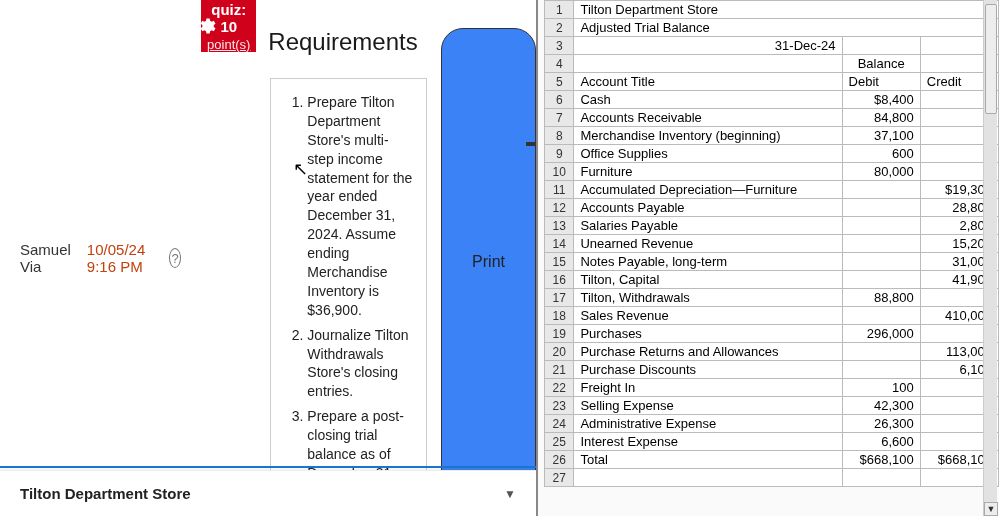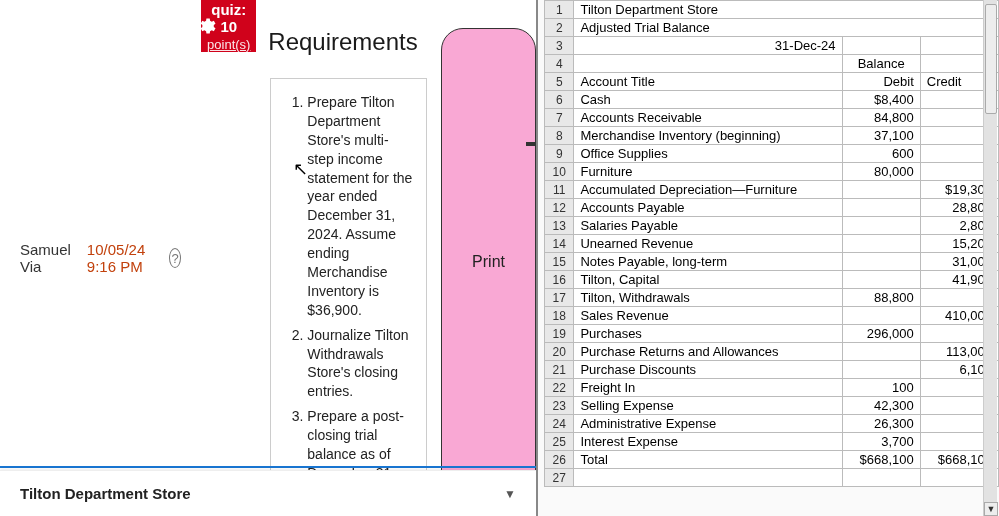--- a/index.html
+++ b/index.html
@@ -20,21 +20,21 @@
     
     .requirements-section { padding: 28px 12px 8px 12px; }
     .requirements-title { font-size: 24px; color: #1a1a1a; margin-bottom: 22px; font-weight: normal; }
     
     .requirements-box { border: 1px solid #ccc; padding: 14px 12px 18px 12px; margin: 0 2px; }
     .requirements-list { list-style: decimal; padding-left: 24px; color: #222; }
     .requirements-list li { margin-bottom: 6px; font-size: 14px; line-height: 1.35; }
     
     .button-row { display: flex; justify-content: center; gap: 24px; padding: 28px 0 20px 0; }
     .btn { padding: 10px 30px; border-radius: 22px; font-size: 16px; cursor: pointer; border: 1.5px solid #333; }
-    .btn-print { background: #f9a8d4; color: #222; }
+    .btn-print { background: #3b82f6; color: #222; }
     .btn-done { background: #2a2a2a; color: #fff; border-color: #2a2a2a; font-weight: bold; }
     
     .bottom-blue-line { border-top: 2px solid #1976d2; position: absolute; bottom: 48px; left: 0; right: 0; }
     .bottom-dropdown { position: absolute; bottom: 0; left: 0; right: 0; padding: 14px 20px; display: flex; align-items: center; justify-content: space-between; background: #fff; border-top: 1px solid #eee; box-shadow: 0 -1px 3px rgba(0,0,0,.08); }
     .dropdown-label { font-weight: bold; font-size: 15px; color: #222; }
     .dropdown-caret { font-size: 12px; color: #555; }
     
     .cursor-arrow { position: absolute; top: 158px; left: 293px; font-size: 18px; color: #000; pointer-events: none; }
     
     .right-panel { flex: 1; background: #fafafa; border-left: 2px solid #888; position: relative; padding-left: 6px; }
@@ -116,21 +116,21 @@
         </tr>
     <tr>
           <td class="row-num">4</td>
           <td class="acct"></td>
           <td class="num" style="text-align:center">Balance</td>
           <td class="num"></td>
         </tr>
     <tr>
           <td class="row-num">5</td>
           <td class="acct">Account Title</td>
-          <td class="num" style="text-align:right">Debit</td>
+          <td class="num" style="text-align:left">Debit</td>
           <td class="num" style="text-align:left">Credit</td>
         </tr>
     <tr>
           <td class="row-num">6</td>
           <td class="acct">Cash</td>
           <td class="num">$8,400</td>
           <td class="num"></td>
         </tr>
     <tr>
           <td class="row-num">7</td>
@@ -236,21 +236,21 @@
         </tr>
     <tr>
           <td class="row-num">24</td>
           <td class="acct">Administrative Expense</td>
           <td class="num">26,300</td>
           <td class="num"></td>
         </tr>
     <tr>
           <td class="row-num">25</td>
           <td class="acct">Interest Expense</td>
-          <td class="num">3,700</td>
+          <td class="num">6,600</td>
           <td class="num"></td>
         </tr>
     <tr>
           <td class="row-num">26</td>
           <td class="acct">Total</td>
           <td class="num">$668,100</td>
           <td class="num">$668,100</td>
         </tr>
     <tr>
           <td class="row-num">27</td>

